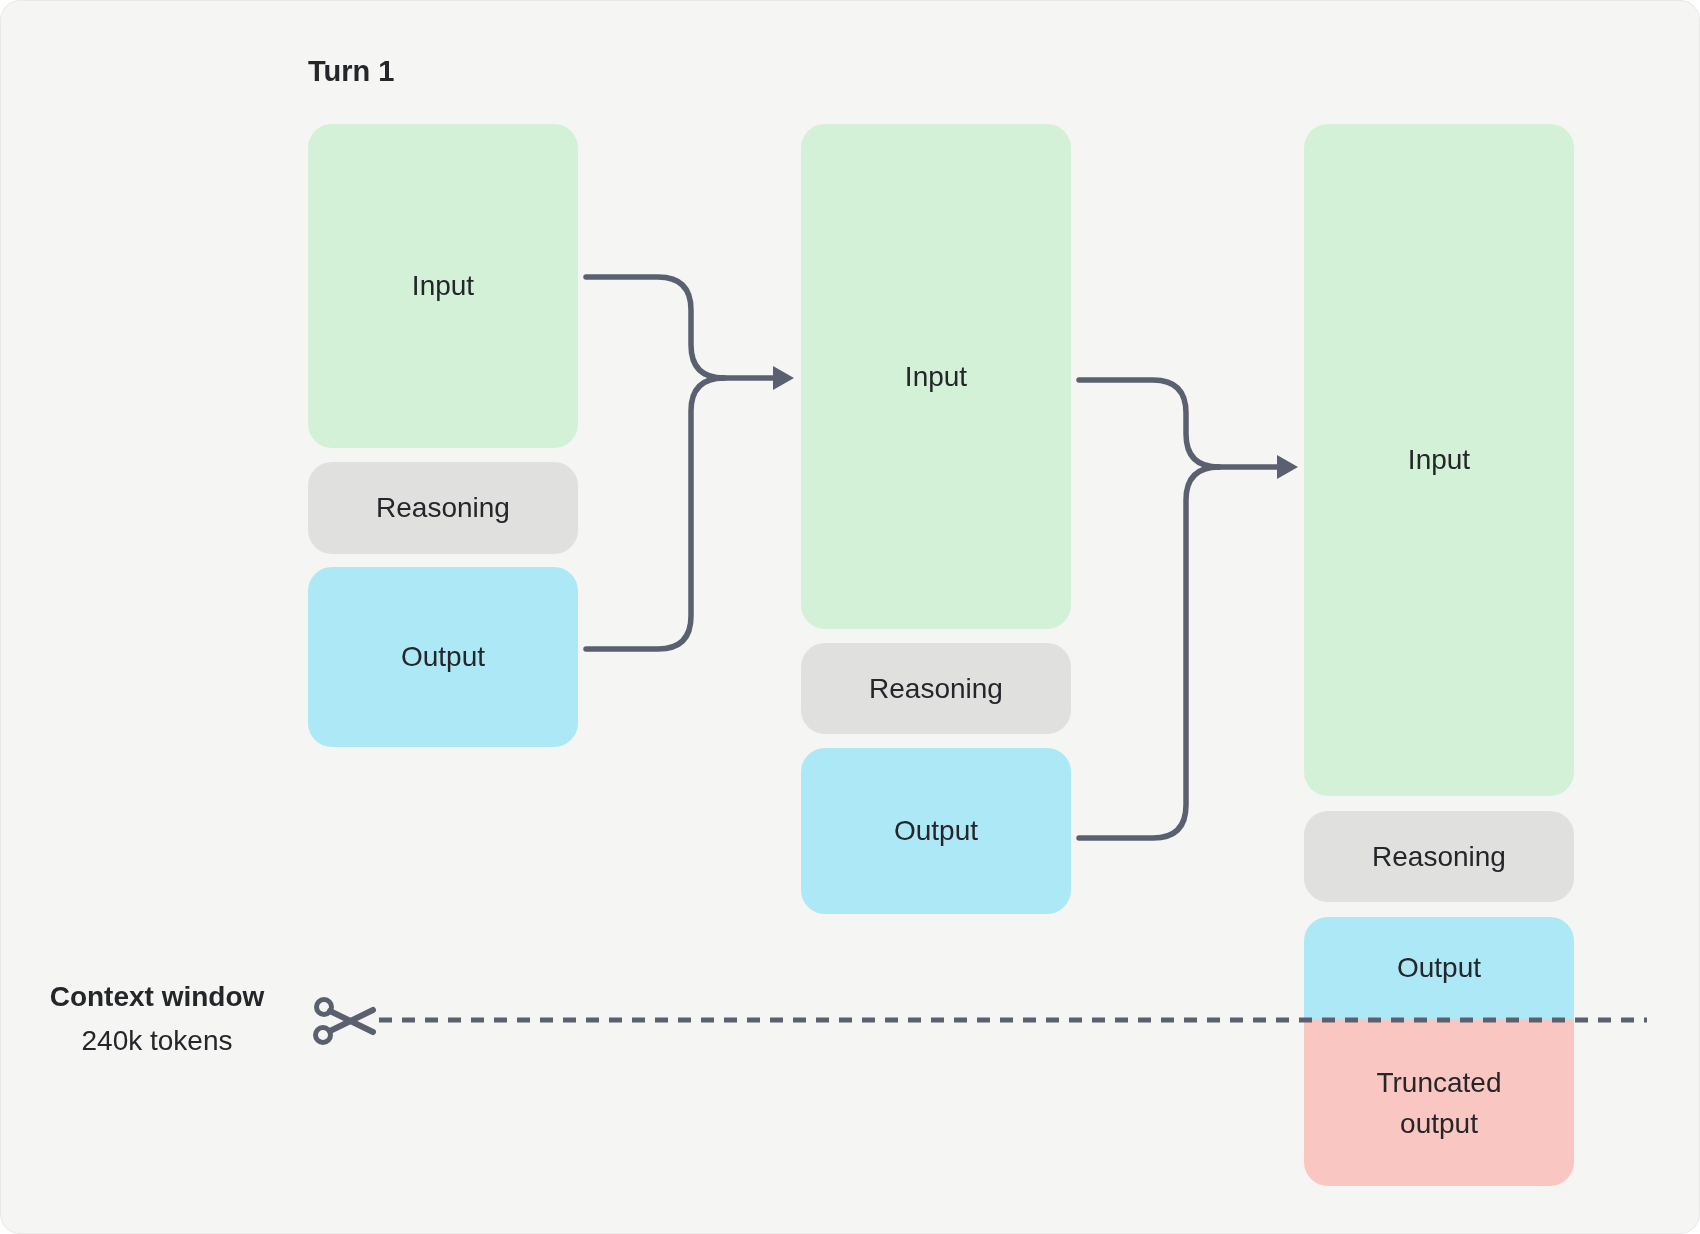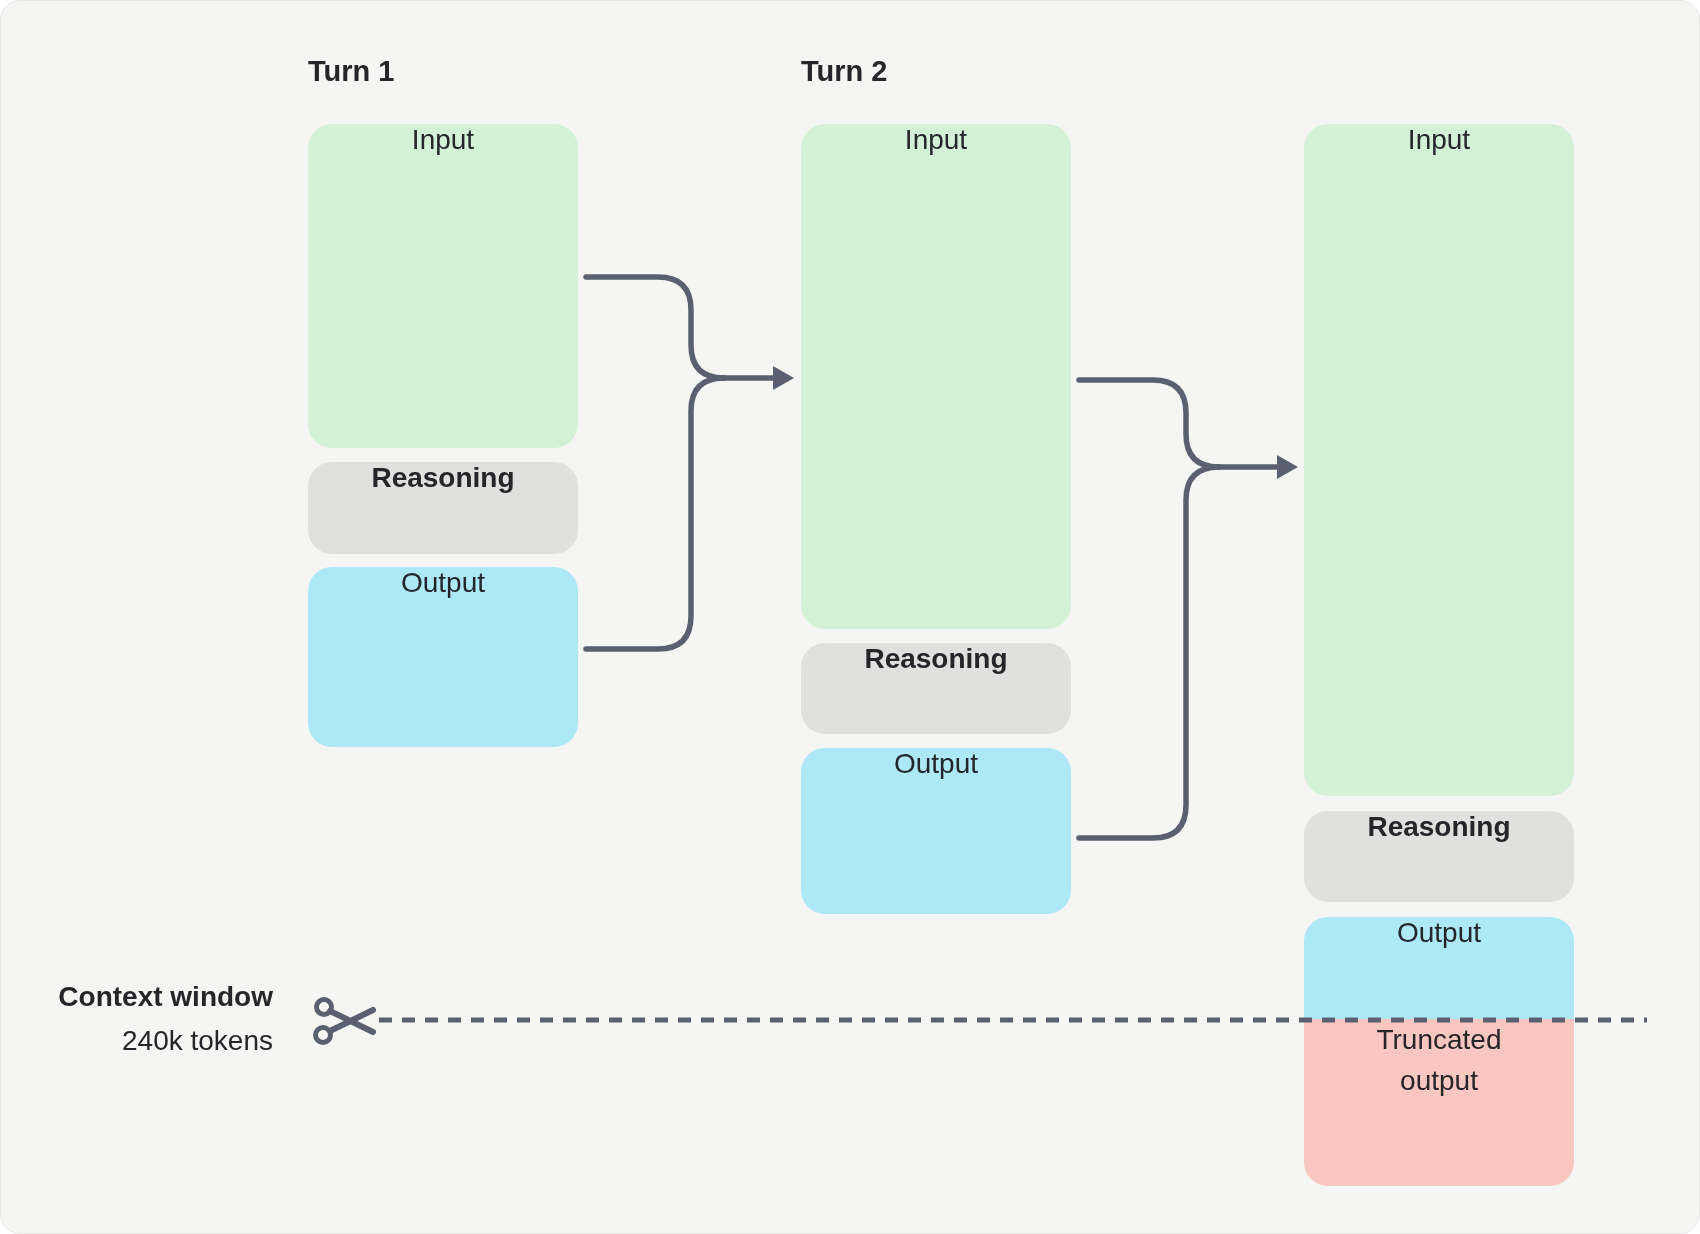--- a/index.html
+++ b/index.html
@@ -13,25 +13,25 @@
     background:var(--c-bg,#f5f5f3);
     border:1px solid var(--c-border,#e8e8e6);
     border-radius:20px;
     overflow:hidden;
   }
   .turn-title{
     position:absolute;top:50px;width:270px;height:40px;line-height:40px;
     text-align:left;font-size:29px;font-weight:600;
   }
   .box{
-    position:absolute;width:270px;display:flex;justify-content:center;
+    position:absolute;width:270px;display:flex;align-items:center;justify-content:center;
     font-size:28px;font-weight:400;border-radius:24px;text-align:center;
   }
   .box-input{background:var(--c-green,#d3f1d7);}
-  .box-reasoning{background:var(--c-gray,#e0e0df);font-weight:bold;}
+  .box-reasoning{background:var(--c-gray,#e0e0df);}
   .box-output{background:var(--c-blue,#ade8f7);}
   .box-truncated{background:var(--c-pink,#fac6c1);line-height:41px;}
   
   .col1{left:307px;} .col2{left:800px;} .col3{left:1303px;}
   
   .t1-input{top:123px;height:324px;}
   .t1-reasoning{top:461px;height:92px;}
   .t1-output{top:566px;height:180px;}
   
   .t2-input{top:123px;height:505px;}
@@ -45,32 +45,31 @@
   .trunc-label{display:inline-block;max-width:170px;}
   svg#overlay{position:absolute;left:0;top:0;pointer-events:none;}
   .connector{stroke:var(--c-line,#5b6070);stroke-width:5.5;fill:none;
     stroke-linecap:round;stroke-linejoin:round;}
   .arrowhead{fill:var(--c-line,#5b6070);stroke:none;}
   .cutline{stroke:var(--c-line,#5b6070);stroke-width:5;fill:none;
     stroke-dasharray:13 10;stroke-linecap:butt;}
   .scissors-stroke{stroke:var(--c-line,#5b6070);fill:none;stroke-linecap:round;}
   #context-window{
     position:absolute;left:40px;top:974px;width:232px;
-    text-align:right;font-size:28px;line-height:44px;
+    text-align:center;font-size:28px;line-height:44px;
   }
   #context-window .cw-title{font-weight:600;}
   #context-window .cw-sub{font-weight:400;}
 </style>
 </head>
 <body>
 
 <div id="canvas">
 
   <div class="turn-title col1">Turn 1</div>
-  <div class="turn-title col2">Turn 2</div>
 
   <div class="box box-input col1 t1-input">
     <span>Input</span>
   </div>
   <div class="box box-reasoning col1 t1-reasoning">
     <span>Reasoning</span>
   </div>
   <div class="box box-output col1 t1-output">
     <span>Output</span>
   </div>

